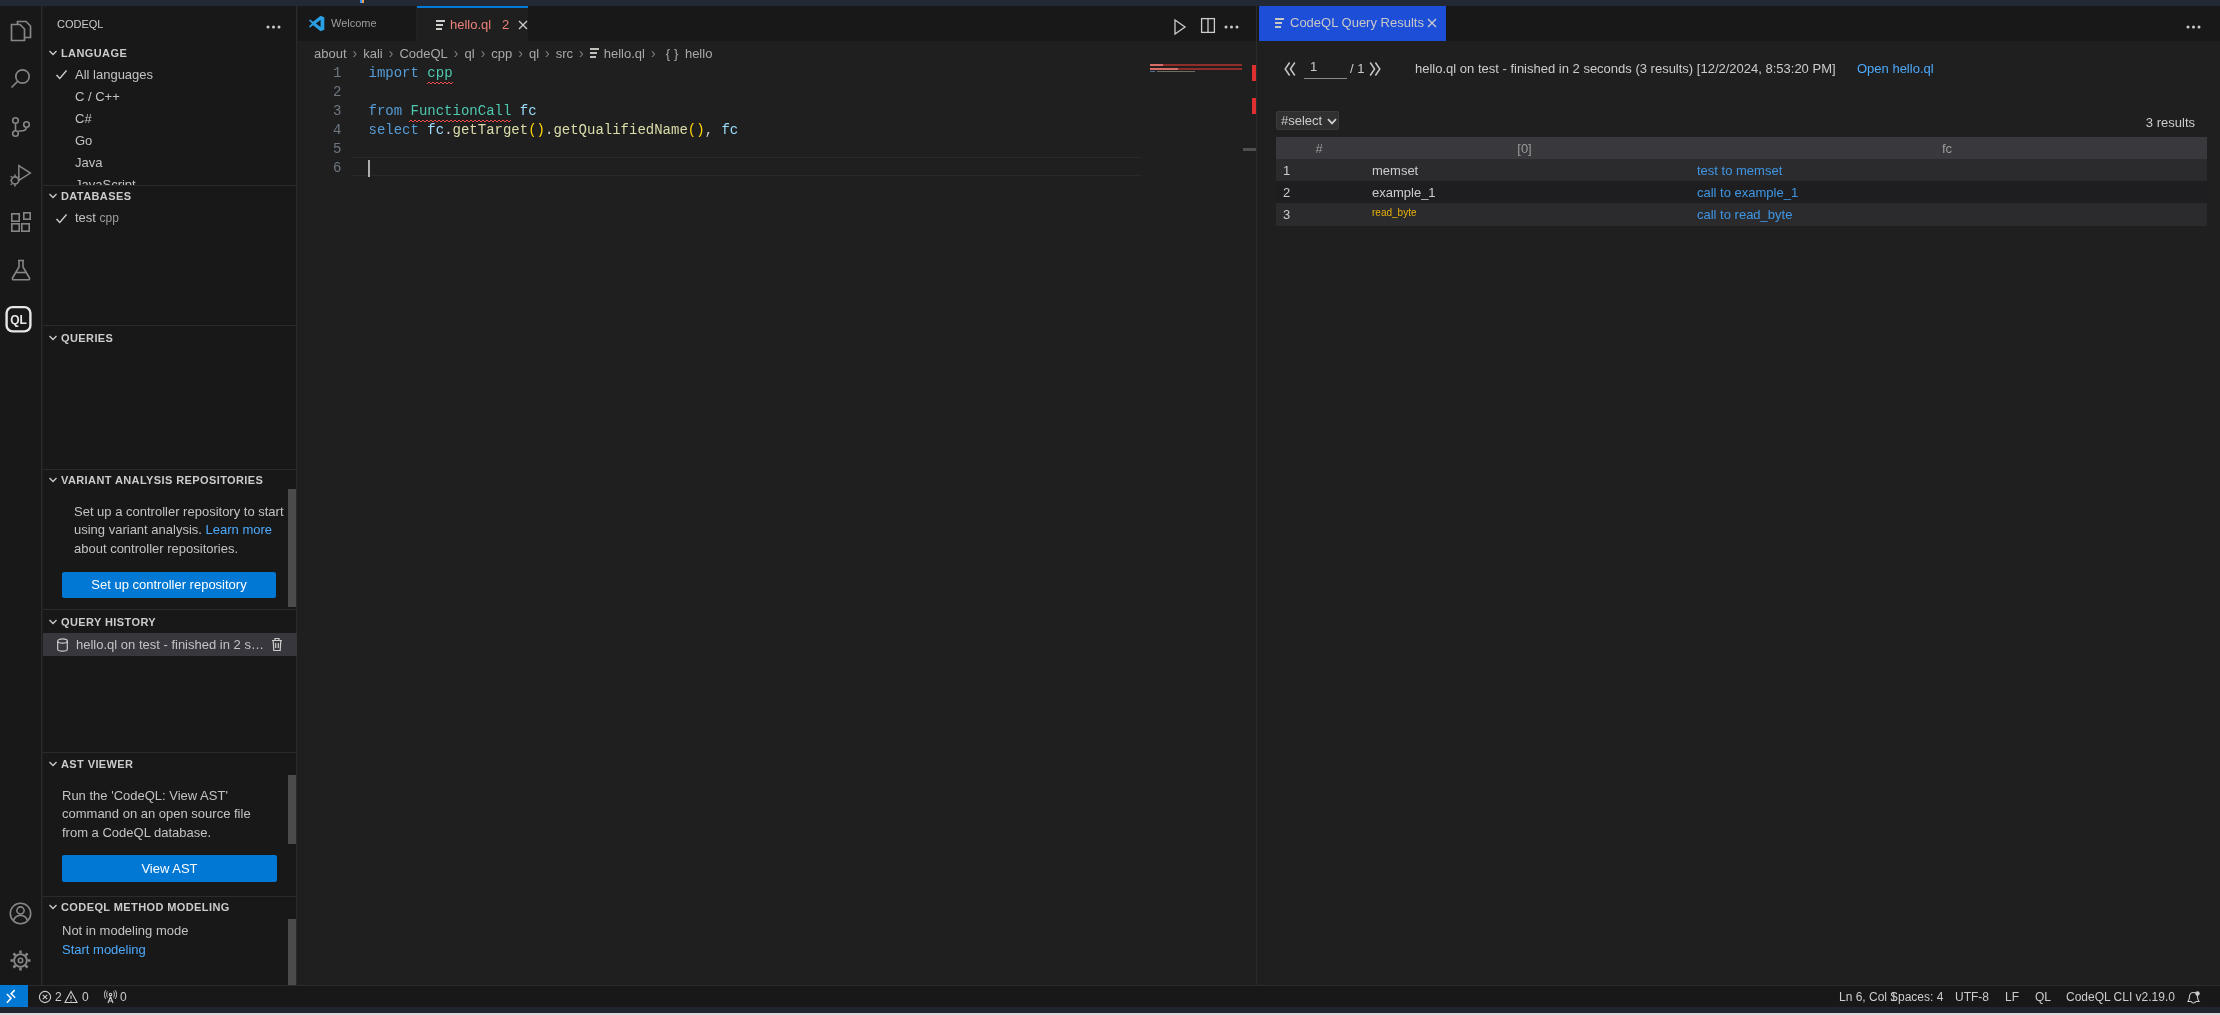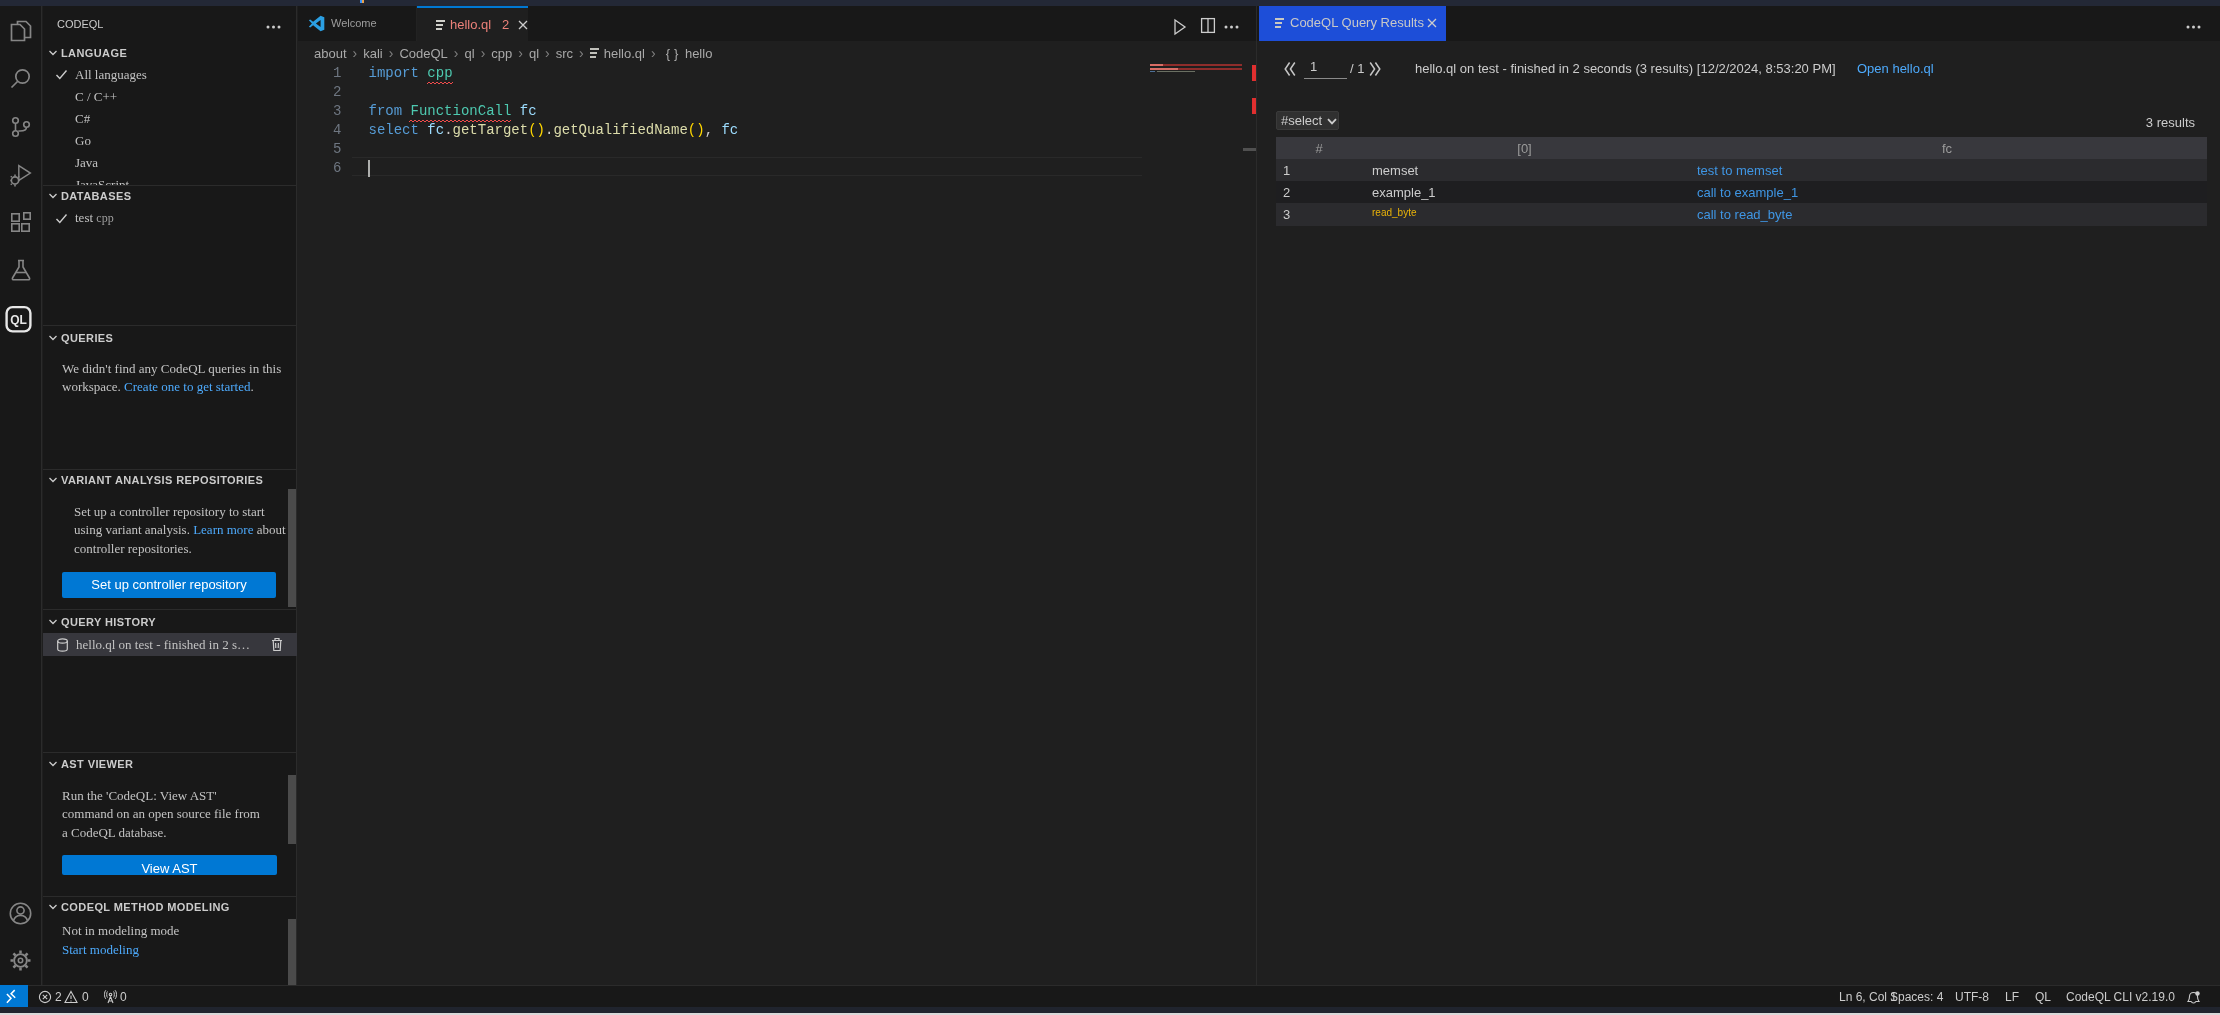--- a/index.html
+++ b/index.html
@@ -3,21 +3,21 @@
 <meta charset="utf-8">
 <style>
 * { margin:0; padding:0; box-sizing:border-box; }
 html,body { width:2220px; height:1015px; overflow:hidden; background:#1f1f1f;
   font-family:"Liberation Sans", sans-serif; }
 .abs { position:absolute; }
 #stage { position:relative; width:2220px; height:1015px; }
 .hdr { font-size:11px; font-weight:bold; color:#cccccc; letter-spacing:0.4px; }
 .link { color:#4daafc; }
 .btn { background:#0078d4; color:#ffffff; font-size:13px; text-align:center; border-radius:2px; }
-.sbtxt { font-size:13px; color:#c3c3c3; line-height:18.4px;font-family:Liberation Serif, serif; }
+.sbtxt { font-size:13px; color:#c3c3c3; line-height:18.4px; }
 svg { display:block; }
 .ln { position:absolute; left:0; width:43.5px; height:19px; text-align:right; color:#6e7681; }
 .cl { position:absolute; left:70.5px; height:19px; color:#cccccc; }
 .kw { color:#569cd6; } .ty { color:#4ec9b0; } .vr { color:#9cdcfe; }
 .fn { color:#dcdcaa; } .br { color:#ffd700; } .pn { color:#cccccc; }
 .bsep { color:#818181; margin:0 6px; font-size:14px; }
 .st { position:absolute; top:4px; font-size:12px; color:#cccccc; }
 </style>
 </head>
 <body>
@@ -115,21 +115,20 @@
   <svg class="abs" style="left:12px;top:206px" width="13" height="13" viewBox="0 0 13 13" fill="none" stroke="#cccccc" stroke-width="1.4">
         <path d="M1.5 7 L4.8 10.5 L11.5 2.5"></path>
       </svg>
   <div class="abs sbtxt" style="left:32px;top:203px;">test <span style="font-size:12px;color:#9d9d9d;">cpp</span></div>
 
   <div class="abs" style="left:0;top:319px;width:254px;border-top:1px solid #2b2b2b;"></div>
   <svg class="abs" style="left:5px;top:327px" width="10" height="10" viewBox="0 0 10 10" fill="none" stroke="#cccccc" stroke-width="1.3">
         <path d="M1.5 3 L5 6.5 L8.5 3"></path>
       </svg>
   <div class="abs hdr" style="left:18px;top:326px;">QUERIES</div>
-  <div class="abs sbtxt" style="left:19px;top:354px;width:226px;">We didn't find any CodeQL queries in this workspace. <span class="link">Create one to get started</span>.</div>
 
   <div class="abs" style="left:0;top:463px;width:254px;border-top:1px solid #2b2b2b;"></div>
   <svg class="abs" style="left:5px;top:469px" width="10" height="10" viewBox="0 0 10 10" fill="none" stroke="#cccccc" stroke-width="1.3">
         <path d="M1.5 3 L5 6.5 L8.5 3"></path>
       </svg>
   <div class="abs hdr" style="left:18px;top:468px;">VARIANT ANALYSIS REPOSITORIES</div>
   <div class="abs sbtxt" style="left:19px;top:497px;width:222px;margin-left:12px;">Set up a controller repository to start using variant analysis. <span class="link">Learn more</span> about controller repositories.</div>
   <div class="abs btn" style="left:19px;top:566px;width:214px;height:26px;line-height:26px;">Set up controller repository</div>
 
   <div class="abs" style="left:0;top:603px;width:254px;border-top:1px solid #2b2b2b;"></div>
@@ -148,21 +147,21 @@
       <path d="M5.6 6 L5.8 11 M8.4 6 L8.2 11"></path>
     </svg>
   </div>
 
   <div class="abs" style="left:0;top:746px;width:254px;border-top:1px solid #2b2b2b;"></div>
   <svg class="abs" style="left:5px;top:753px" width="10" height="10" viewBox="0 0 10 10" fill="none" stroke="#cccccc" stroke-width="1.3">
         <path d="M1.5 3 L5 6.5 L8.5 3"></path>
       </svg>
   <div class="abs hdr" style="left:18px;top:752px;">AST VIEWER</div>
   <div class="abs sbtxt" style="left:19px;top:781px;width:205px;">Run the 'CodeQL: View AST' command on an open source file from a CodeQL database.</div>
-  <div class="abs btn" style="left:19px;top:849px;width:215px;height:20px;line-height:27px;">View AST</div>
+  <div class="abs btn" style="left:19px;top:849px;width:215px;height:27px;line-height:27px;">View AST</div>
 
   <div class="abs" style="left:0;top:890px;width:254px;border-top:1px solid #2b2b2b;"></div>
   <svg class="abs" style="left:5px;top:896px" width="10" height="10" viewBox="0 0 10 10" fill="none" stroke="#cccccc" stroke-width="1.3">
         <path d="M1.5 3 L5 6.5 L8.5 3"></path>
       </svg>
   <div class="abs hdr" style="left:18px;top:895px;">CODEQL METHOD MODELING</div>
   <div class="abs sbtxt" style="left:19px;top:916px;">Not in modeling mode</div>
   <div class="abs sbtxt" style="left:19px;top:935px;color:#4daafc;">Start modeling</div>
 
   <div class="abs" style="left:245px;top:483px;width:8px;height:118px;background:#4b4b4b;"></div>

